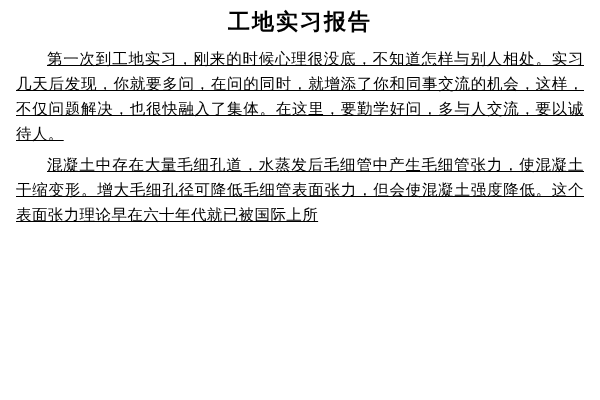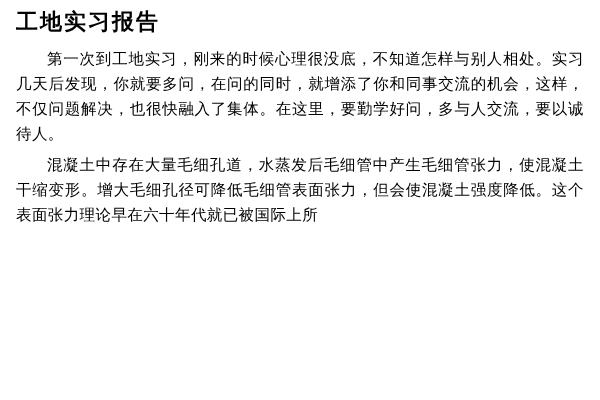--- a/index.html
+++ b/index.html
@@ -15,40 +15,41 @@
   }
   .page {
     position: relative;
     width: 600px;
     height: 400px;
     background: #ffffff;
     box-sizing: border-box;
     padding: 6px 16px 0 16px;
   }
   .doc-title {
-    text-align: left;
+    text-align: center;
     font-size: 22px;
     font-weight: bold;
     letter-spacing: 2px;
     color: #000000;
     margin: 2px 0 10px 0;
     line-height: 1.25;
     font-family: "Liberation Serif", "DejaVu Serif", serif;
   }
   .body-text {
     font-size: 15.5px;
     color: #000000;
     line-height: 1.62;
     text-align: justify;
     text-justify: inter-ideograph;
   }
   .para {
     margin: 0 0 6px 0;
     text-indent: 2em;
     letter-spacing: 0.4px;
+    text-decoration: underline;
   }
   .para:last-child {
     margin-bottom: 12px;
   }
 </style>
 </head>
 <body>
 
 <div class="page">
 

